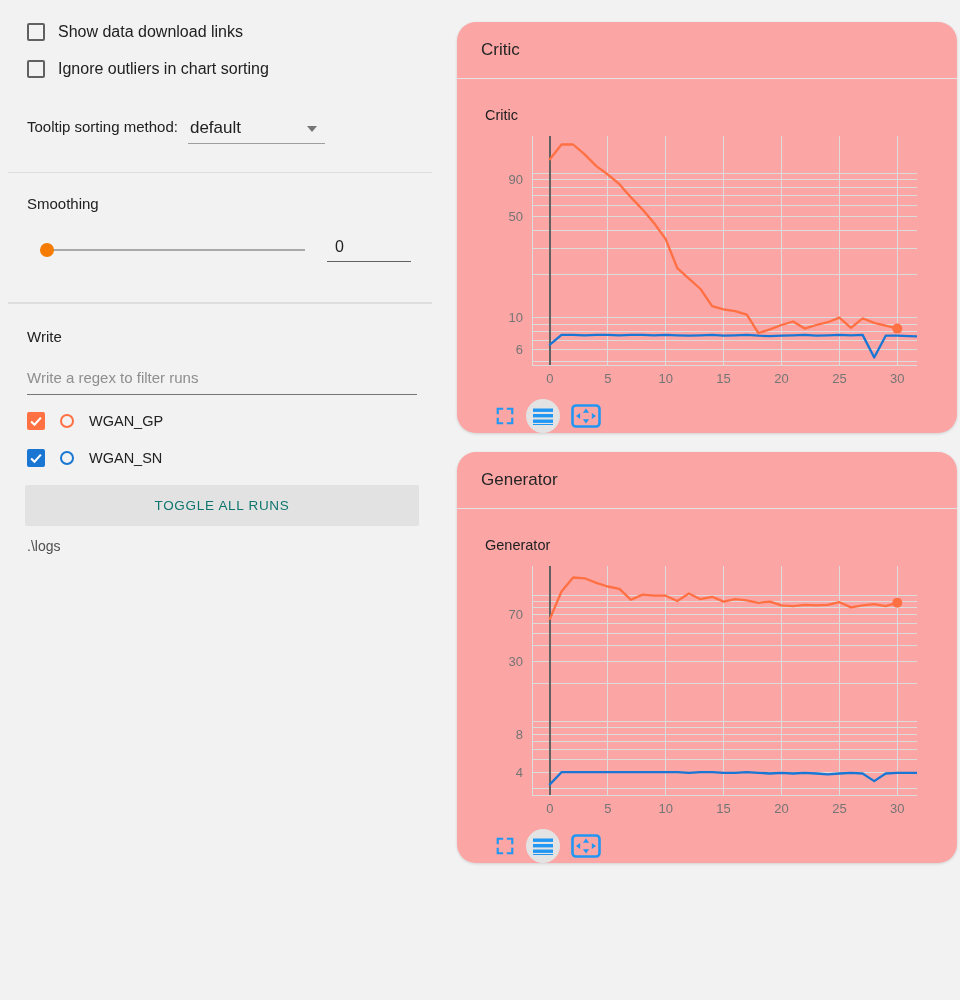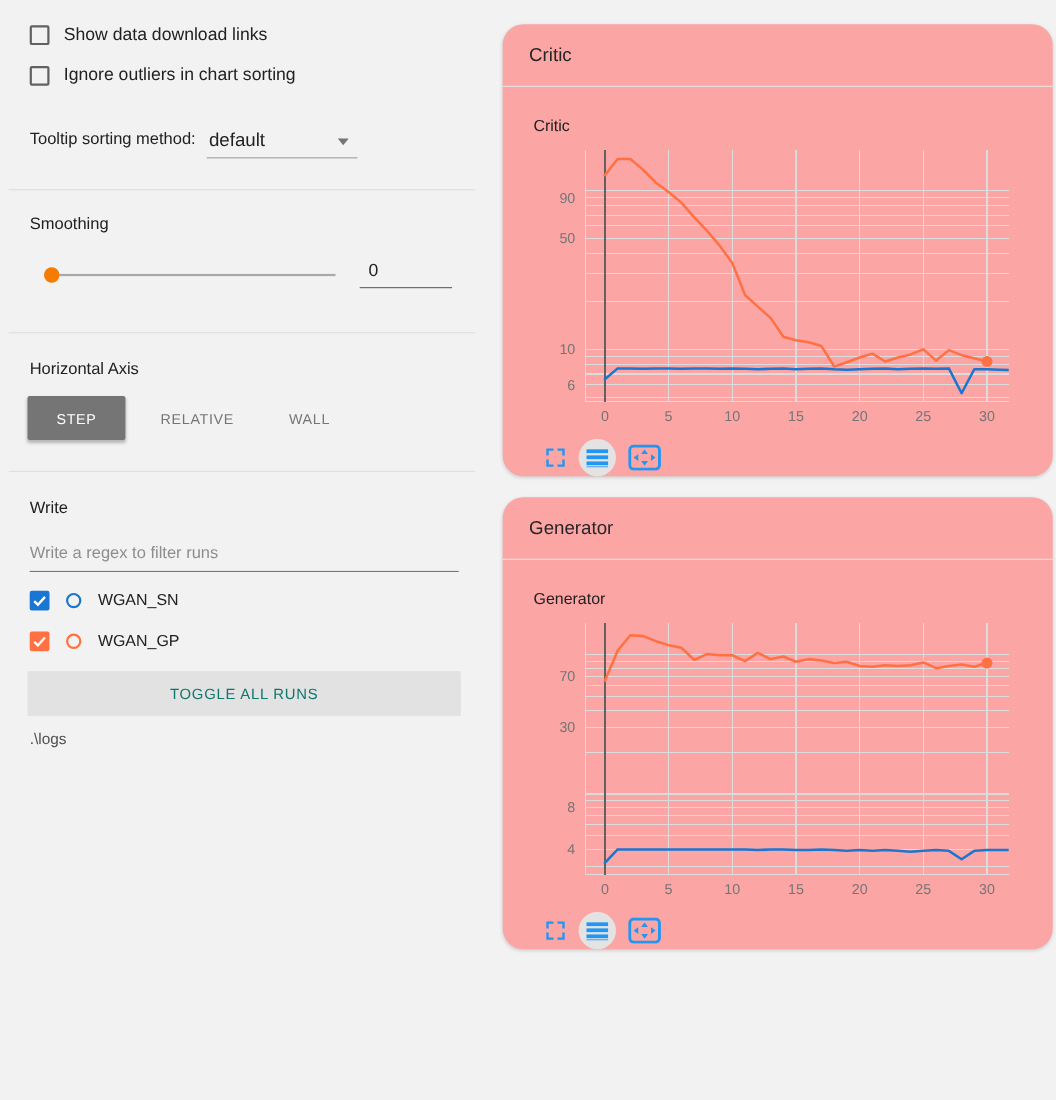--- a/index.html
+++ b/index.html
@@ -100,52 +100,44 @@
         <div class="slider">
           <div class="slider-track"></div>
           <div class="slider-thumb"></div>
         </div>
         <input class="smooth-value" value="0" style="">
       </div>
     </section>
 
     <div class="divider"></div>
 
-    <section class="sec sec-axis">
-      <div class="side-label">Horizontal Axis</div>
-      <div class="axis-buttons">
-        <button class="axis-btn selected">STEP</button>
-        <button class="axis-btn">RELATIVE</button>
-        <button class="axis-btn">WALL</button>
-      </div>
-    </section>
 
     <div class="divider"></div>
 
     <section class="sec sec-runs">
       <div class="side-label">Write</div>
       <input class="runs-filter" placeholder="Write a regex to filter runs" style="">
       <div class="run-list">
         <div class="run-row">
+          <span class="run-check" style="background-color: rgb(255, 112, 67);">
+            <svg width="16" height="16" viewBox="0 0 18 18">
+              <polyline points="3.5,9.5 7.3,13.2 14.5,5.2" fill="none" stroke="#ffffff" stroke-width="2.4"></polyline>
+            </svg>
+          </span>
+          <span class="run-radio" style="border-color: rgb(255, 112, 67);"></span>
+          <span class="run-label">WGAN_GP</span>
+        </div>
+        <div class="run-row">
           <span class="run-check" style="background-color: rgb(25, 118, 210);">
             <svg width="16" height="16" viewBox="0 0 18 18">
               <polyline points="3.5,9.5 7.3,13.2 14.5,5.2" fill="none" stroke="#ffffff" stroke-width="2.4"></polyline>
             </svg>
           </span>
           <span class="run-radio" style="border-color: rgb(25, 118, 210);"></span>
           <span class="run-label">WGAN_SN</span>
-        </div>
-        <div class="run-row">
-          <span class="run-check" style="background-color: rgb(255, 112, 67);">
-            <svg width="16" height="16" viewBox="0 0 18 18">
-              <polyline points="3.5,9.5 7.3,13.2 14.5,5.2" fill="none" stroke="#ffffff" stroke-width="2.4"></polyline>
-            </svg>
-          </span>
-          <span class="run-radio" style="border-color: rgb(255, 112, 67);"></span>
-          <span class="run-label">WGAN_GP</span>
         </div>
       </div>
       <button class="toggle-all">TOGGLE ALL RUNS</button>
       <div class="logdir">.\logs</div>
     </section>
   </aside>
 
   <main class="main">
 
 

